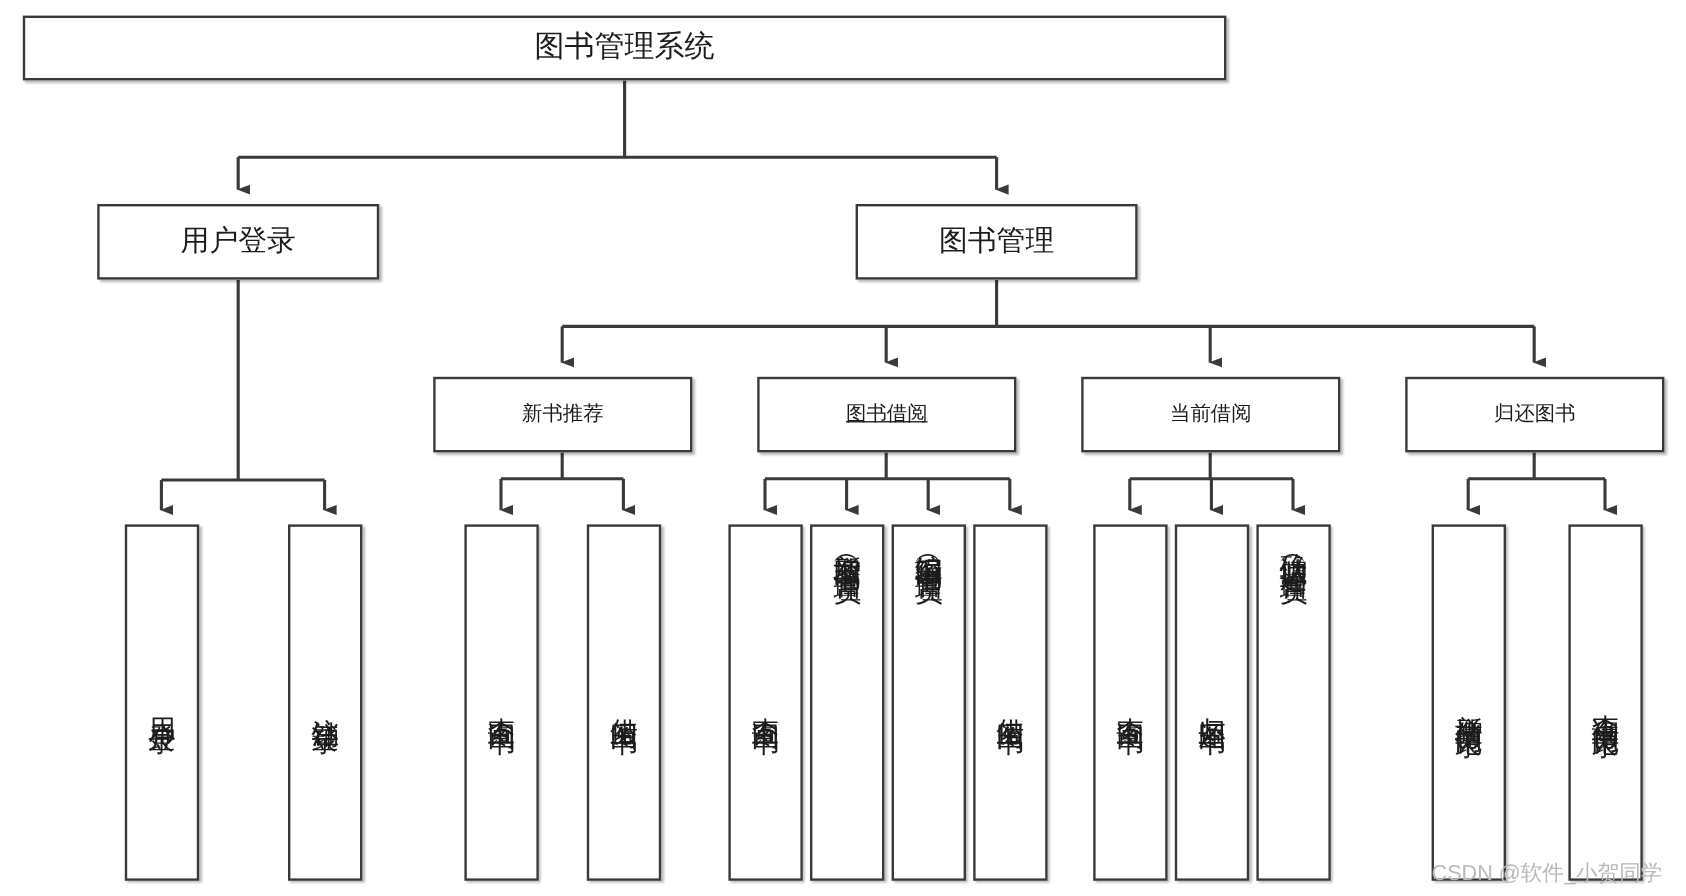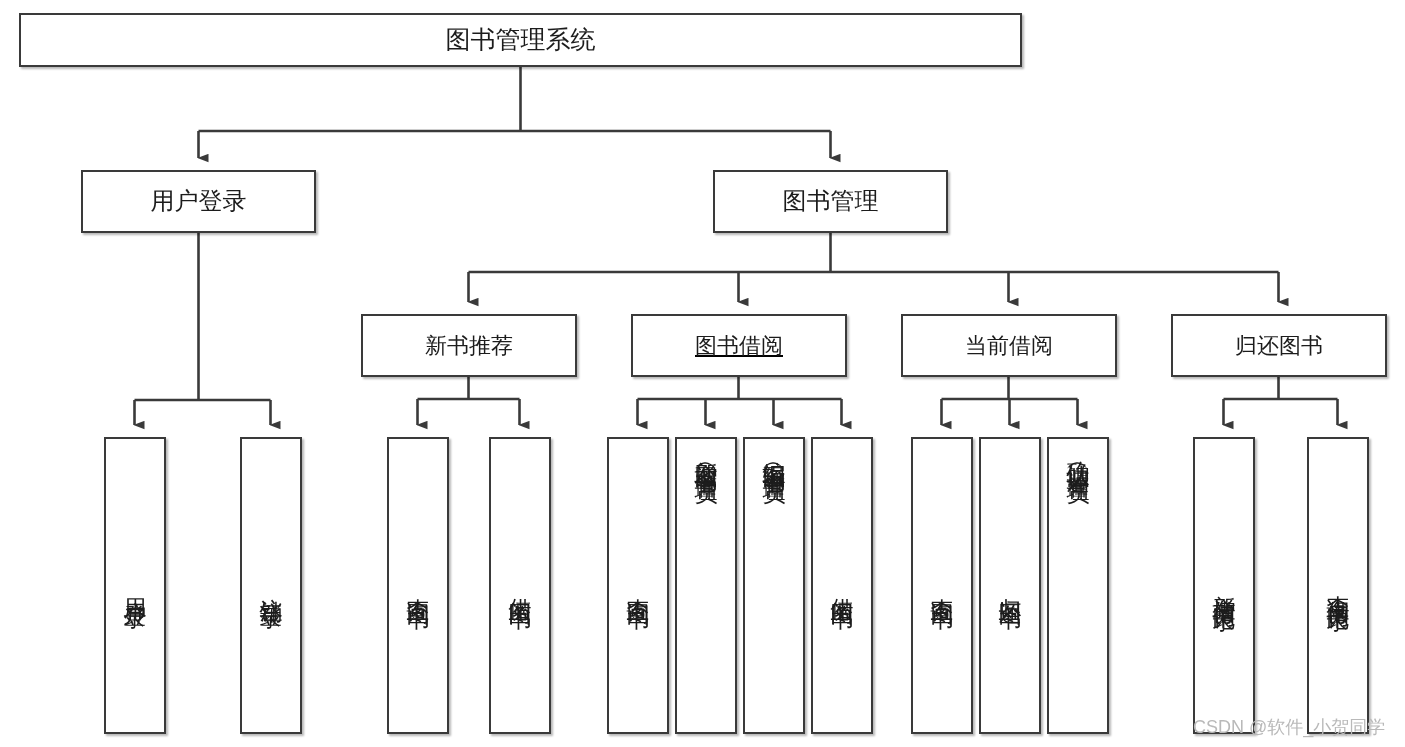--- a/index.html
+++ b/index.html
@@ -41,21 +41,21 @@
   }
   .node-label {
     color: #1c1c1c;
     text-align: center;
     line-height: 1.18;
     white-space: pre-wrap;
     user-select: none;
   }
   .node-root .node-label { font-size: 25px; }
   .node-l2 .node-label   { font-size: 24px; }
-  .node-l3 .node-label   { font-size: 22px; }
+  .node-l3 .node-label   { font-size: 17px; }
 
   .node-leaf {
     align-items: flex-start;
     justify-content: center;
     padding-top: 4px;
   }
   .node-leaf .node-label {
     font-size: 23px;
     writing-mode: vertical-rl;
     text-orientation: upright;

